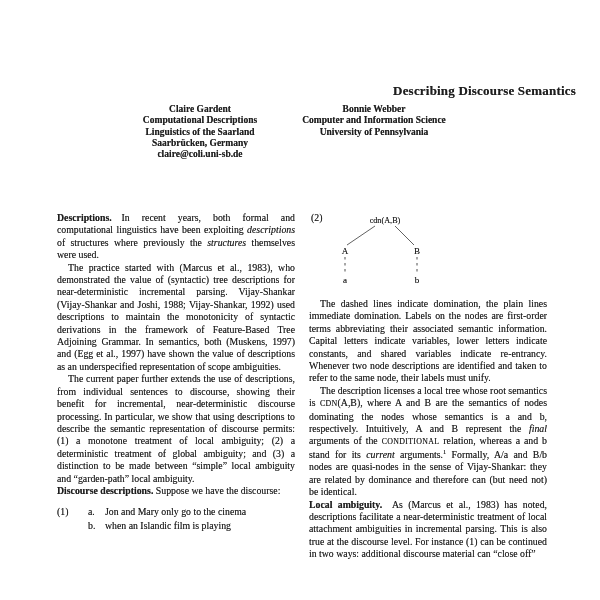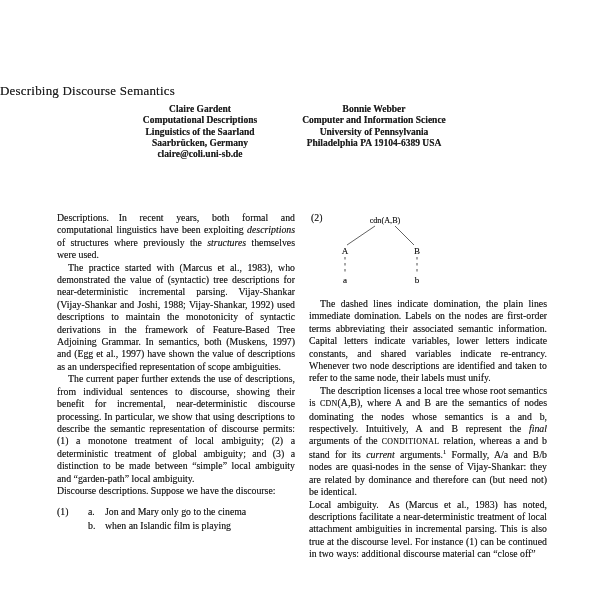--- a/index.html
+++ b/index.html
@@ -8,39 +8,39 @@
     font-family:"Liberation Serif","DejaVu Serif",serif;
     color:#1e1e1e;
   }
   .page{
     position:absolute;left:0;top:0;width:600px;height:600px;
     background:#ffffff;overflow:hidden;
     text-shadow:0 0 0.6px rgba(70,70,70,.75);
   }
   .title{
     position:absolute;top:83px;left:0;width:576px;margin:0;
-    text-align:left;font-size:13px;font-weight:normal;letter-spacing:.2px;
+    text-align:right;font-size:13px;font-weight:bold;letter-spacing:.2px;
   }
   .authors{position:absolute;top:104px;left:0;width:600px;height:70px;}
   .author{
     position:absolute;text-align:center;font-weight:bold;
     font-size:9.5px;line-height:11.3px;
   }
   .author-left{left:100px;width:200px;text-align:center;}
   .author-right{left:270px;width:208px;}
   .col{
     position:absolute;top:212px;width:238px;
     font-size:9.8px;line-height:12.4px;text-align:justify;
   }
   .col-left{left:57px;}
   .col-right{left:309px;}
   .col p{margin:0;padding:0;}
   p.indent{text-indent:11px;}
   p.gap{}
-  .b{font-weight:normal;}
+  .b{font-weight:bold;}
   .i{font-style:italic;}
   .sc{font-size:7.9px;letter-spacing:.3px;}
   sup{font-size:6.5px;line-height:0;}
   .example{margin-top:8px;display:flex;line-height:13.2px;}
   .ex-label{width:31px;flex:none;}
   .ex-items{flex:1;}
   .ex-item{display:flex;}
   .ex-marker{width:17px;flex:none;}
   .figure{position:relative;height:80px;margin-bottom:6px;}
   .fig-label{position:absolute;left:2px;top:0;}
@@ -64,21 +64,20 @@
       <div>Claire Gardent</div>
       <div>Computational Descriptions</div>
       <div>Linguistics of the Saarland</div>
       <div>Saarbrücken, Germany</div>
       <div>claire@coli.uni-sb.de</div>
     </div>
     <div class="author author-right">
       <div>Bonnie Webber</div>
       <div>Computer and Information Science</div>
       <div>University of Pennsylvania</div>
-      <div>Philadelphia PA 19104-6389 USA</div>
     </div>
   </div>
 
   <div class="col col-left">
     <p><span class="b">Descriptions.</span><span> In recent years, both formal and computational linguistics have been exploiting </span><span class="i">descriptions</span><span> of structures where previously the </span><span class="i">structures</span><span> themselves were used.</span></p>
     <p class="indent"><span>The practice started with (Marcus et al., 1983), who demonstrated the value of (syntactic) tree descriptions for near-deterministic incremental parsing. Vijay-Shankar (Vijay-Shankar and Joshi, 1988; Vijay-Shankar, 1992) used descriptions to maintain the monotonicity of syntactic derivations in the framework of Feature-Based Tree Adjoining Grammar. In semantics, both (Muskens, 1997) and (Egg et al., 1997) have shown the value of descriptions as an underspecified representation of scope ambiguities.</span></p>
     <p class="indent"><span>The current paper further extends the use of descriptions, from individual sentences to discourse, showing their benefit for incremental, near-deterministic discourse processing. In particular, we show that using descriptions to describe the semantic representation of discourse permits: (1) a monotone treatment of local ambiguity; (2) a deterministic treatment of global ambiguity; and (3) a distinction to be made between “simple” local ambiguity and “garden-path” local ambiguity.</span></p>
     <p class="gap"><span class="b">Discourse descriptions.</span><span> Suppose we have the discourse:</span></p>
     <div class="example">
       <span class="ex-label">(1)</span>

